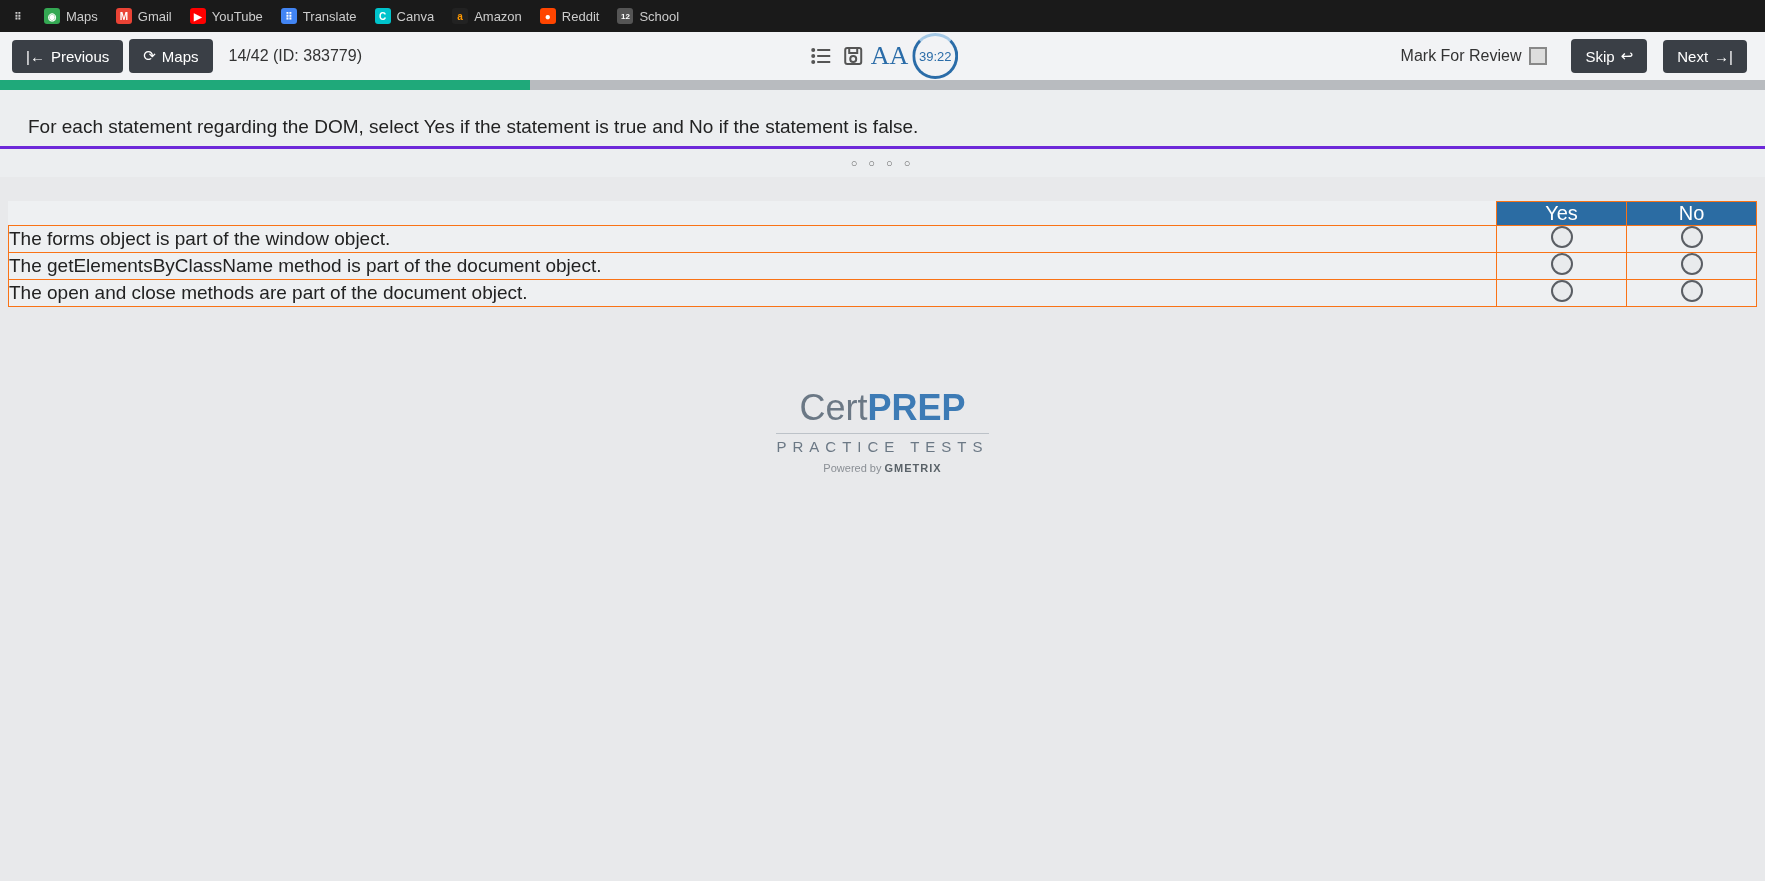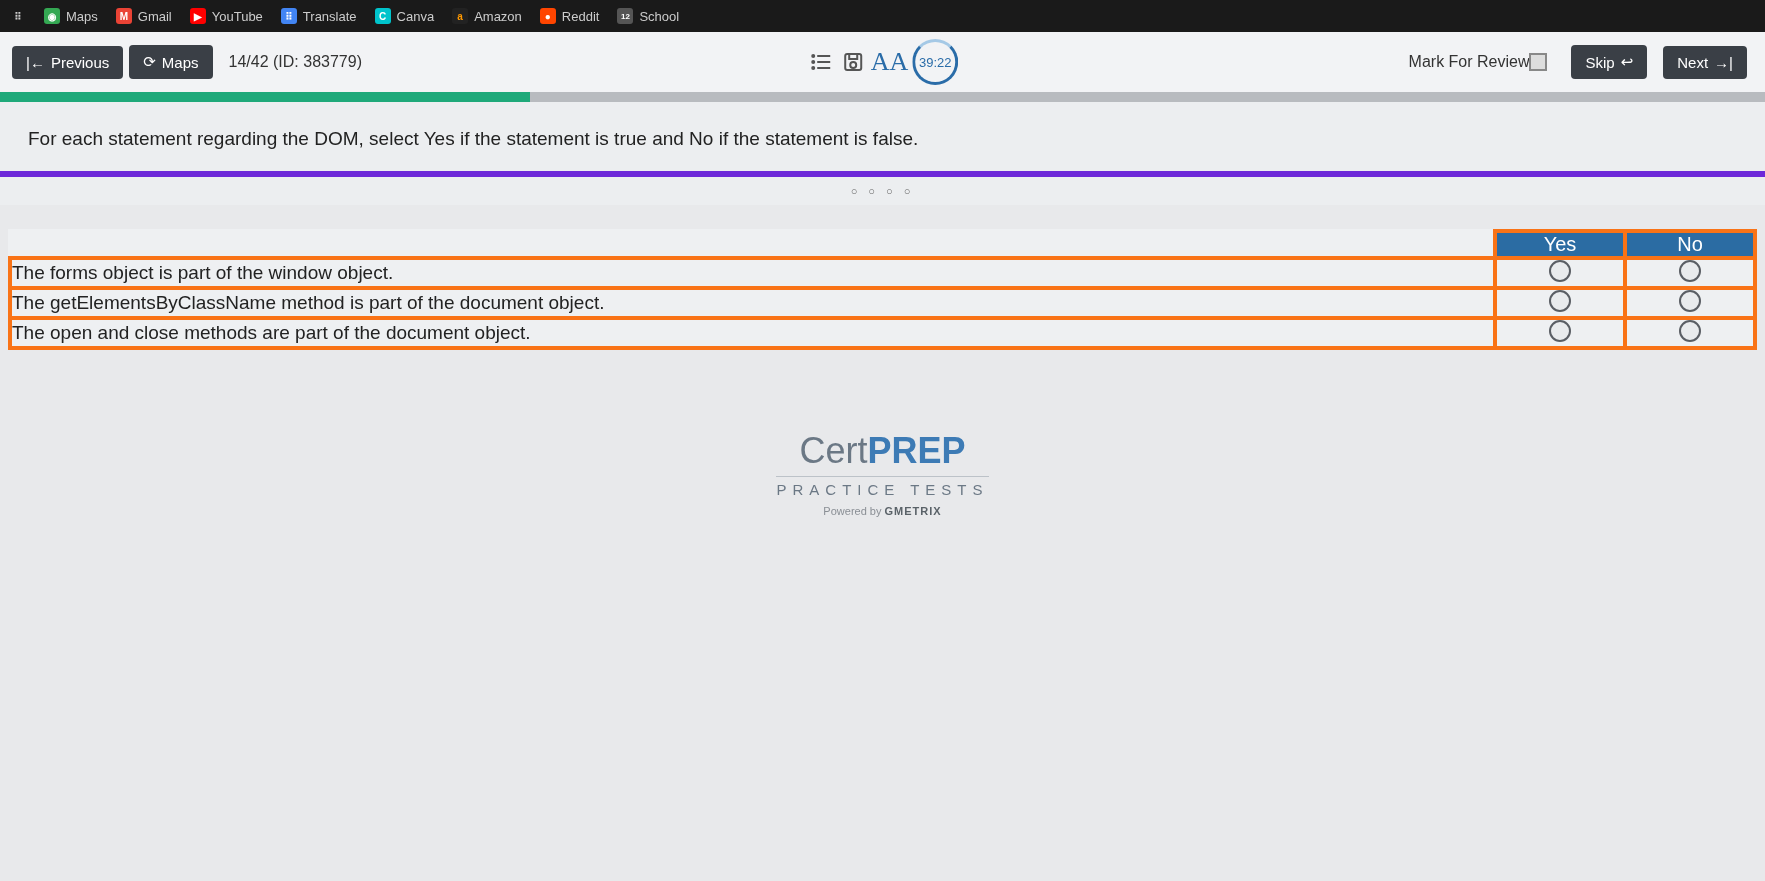--- a/index.html
+++ b/index.html
@@ -31,21 +31,21 @@
       border-radius: 3px;
       display: inline-flex;
       align-items: center;
       justify-content: center;
       font-size: 10px;
       font-weight: bold;
     }
     
     .toolbar {
       background: #f2f3f5;
-      height: 60px;
+      height: 48px;
       display: flex;
       align-items: center;
       padding: 0 12px;
       position: relative;
     }
     .btn {
       background: #3a3f46;
       color: #fff;
       border: none;
       padding: 8px 14px;
@@ -99,21 +99,21 @@
     }
     .right-tools {
       margin-left: auto;
       display: flex;
       align-items: center;
       gap: 10px;
     }
     .mark-review {
       display: flex;
       align-items: center;
-      gap: 0;
+      gap: 8px;
       font-size: 16px;
       color: #333;
       cursor: pointer;
       margin-right: 14px;
     }
     .checkbox-box {
       width: 18px; height: 18px;
       border: 2px solid #888;
       background: #ddd;
     }
@@ -123,43 +123,43 @@
       background: #b8bbbf;
       width: 100%;
     }
     .progress-fill {
       height: 100%;
       background: #1fa97a;
       width: 30%;
     }
     
     .question-text {
-      padding: 26px 28px 21px;
+      padding: 26px 28px 8px;
       font-size: 19px;
       color: #222;
       background: #eceef0;
-      border-bottom: 6px solid #6d28d9;
+      border-bottom: 3px solid #6d28d9;
     }
     .pagination-dots {
       text-align: center;
       padding: 8px 0;
       font-size: 11px;
       letter-spacing: 4px;
       color: #666;
       background: #eceef0;
     }
     
     .answer-table {
       width: calc(100% - 16px);
       margin: 24px 8px 0;
       border-collapse: collapse;
       background: #eef0f2;
     }
     .answer-table th, .answer-table td {
-      border: 4px solid #f97316;
+      border: 1px solid #f97316;
       padding: 0;
     }
     .answer-table thead th:first-child {
       border: none;
       background: transparent;
     }
     .col-header {
       background: #2b6ca3;
       color: #fff;
       font-weight: 400;

